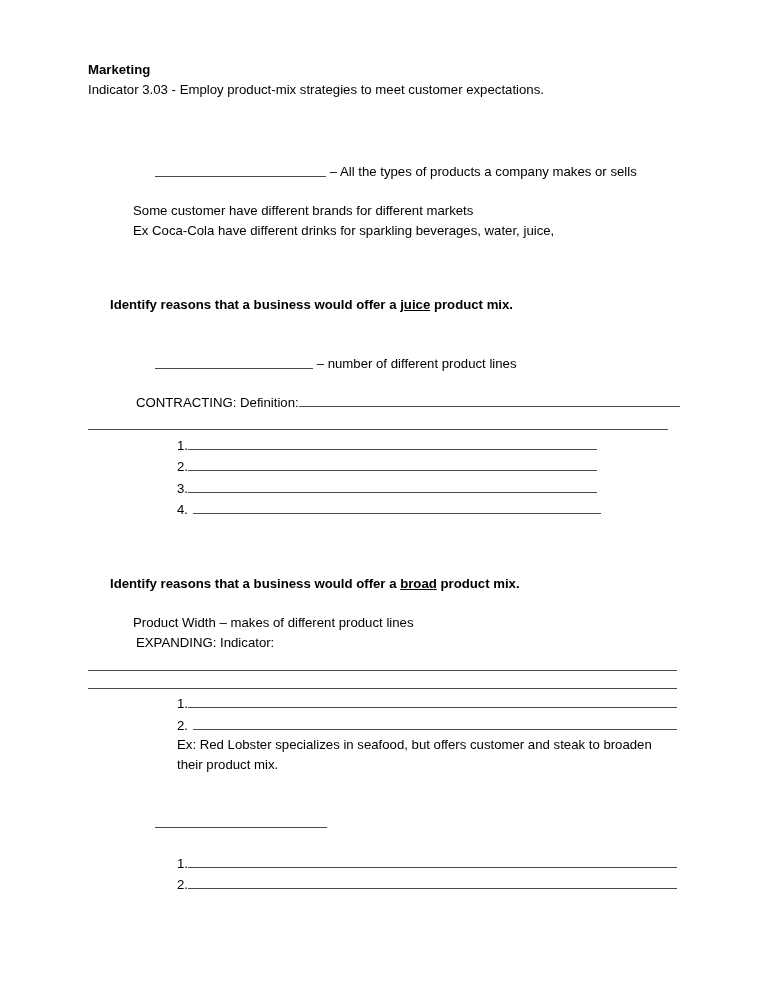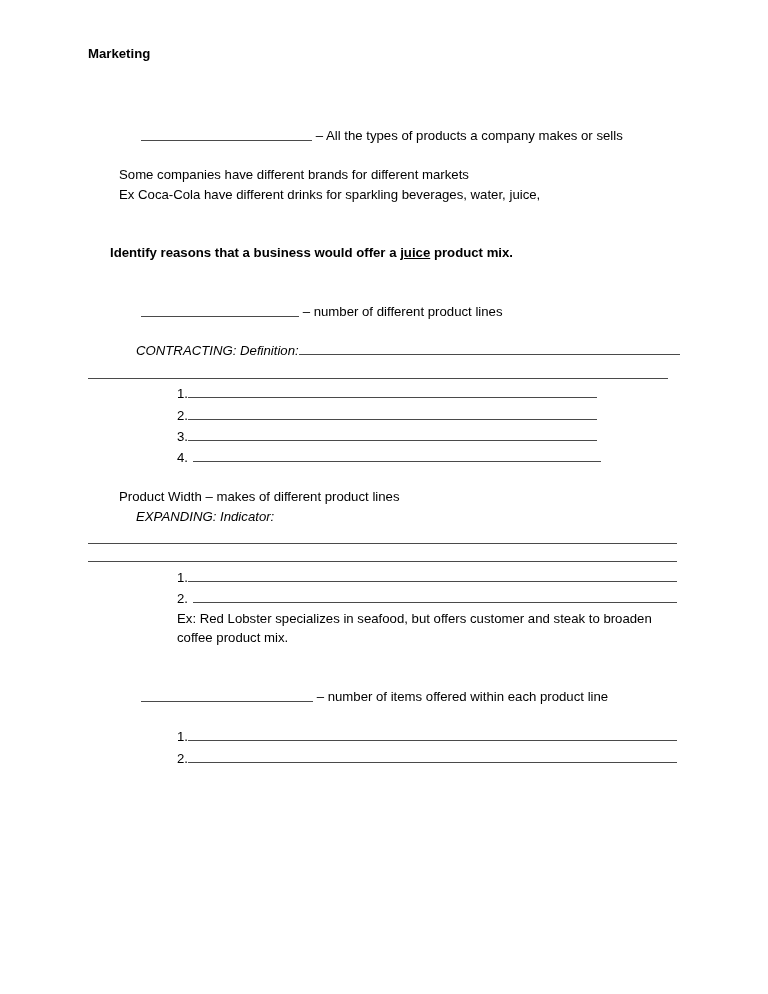--- a/index.html
+++ b/index.html
@@ -27,24 +27,24 @@
     left: 88px;
     top: 44px;
     width: 592px;
   }
 
   .line-row {
     font-size: 13.2px;
     line-height: 19.6px;
     white-space: pre-wrap;
   }
-  .bold { font-weight: bold; }
-  .italic { font-style: italic; }
+  .bold { font-weight: bold; margin-top: 16px; }
+  .italic { }
   .underline-word { text-decoration: underline; }
-  .ind-1  { margin-left: 31px; }   
+  .ind-1  { margin-left: 45px; }   
   .ind-2  { margin-left: 48px; }
   .ind-num { margin-left: 89px; }  
 
   .blank {
     display: inline-block;
     border-bottom: 1.4px solid #4a4a4a;
     vertical-align: baseline;
     height: 0.95em;
     margin-bottom: -1px;
   }
@@ -74,27 +74,28 @@
     margin-bottom: 1px;
   }
 </style>
 </head>
 <body>
 
 <div class="page">
   <div class="content">
 
     <div class="line-row bold">Marketing</div>
+    <div class="line-row">Indicator 3.03 - Employ product-mix strategies to meet customer expectations.</div>
 
     <div class="spacer-xl"></div>
 
     <div class="line-row ind-1">
       <span class="blank" style="width:171px;"></span><span> – All the types of products a company makes or sells</span>
     </div>
-    <div class="line-row ind-1">Some companies have different brands for different markets</div>
+    <div class="line-row ind-1">Some customer have different brands for different markets</div>
     <div class="line-row ind-1">Ex Coca-Cola have different drinks for sparkling beverages, water, juice,</div>
 
     <div class="spacer-md"></div>
 
     <div class="line-row bold">
       <span>Identify reasons that a business would offer a </span><span class="underline-word">juice</span><span> product mix.</span>
     </div>
     <div class="line-row ind-1">
       <span class="blank" style="width:158px;"></span><span> – number of different product lines</span>
     </div>
@@ -118,43 +119,46 @@
       <span class="num">3.</span>
       <span class="fill"></span>
     </div>
     <div class="hang ind-num" style="width:424px;">
       <span class="num">4.</span>
       <span class="fill" style="margin-left:5px;"></span>
     </div>
 
     <div class="spacer-md"></div>
 
+    <div class="line-row bold">
+      <span>Identify reasons that a business would offer a </span><span class="underline-word">broad</span><span> product mix.</span>
+    </div>
     <div class="line-row ind-1">Product Width – makes of different product lines</div>
     <div class="line-row ind-2 italic">EXPANDING: Indicator:</div>
     <div style="height:17px;"></div>
     <hr class="rule" style="width:589px;">
     <div style="height:17px;"></div>
     <hr class="rule" style="width:589px;">
     <div style="height:4px;"></div>
 
     <div class="hang ind-num" style="width:500px;">
       <span class="num">1.</span>
       <span class="fill"></span>
     </div>
     <div class="hang ind-num" style="width:500px;">
       <span class="num">2.</span>
       <span class="fill" style="margin-left:5px;"></span>
     </div>
     <div class="line-row ind-num">Ex: Red Lobster specializes in seafood, but offers customer and steak to broaden</div>
-    <div class="line-row ind-num">coffee product mix.</div>
+    <div class="line-row ind-num">their product mix.</div>
 
     <div class="spacer-md"></div>
 
     <div class="line-row ind-1">
-      <span class="blank" style="width:172px;"></span><span> – number of items offered within each product line</span>
+      <span class="blank" style="width:172px;"></span>
     </div>
     <div class="hang ind-num" style="width:500px;">
       <span class="num">1.</span>
       <span class="fill"></span>
     </div>
     <div class="hang ind-num" style="width:500px;">
       <span class="num">2.</span>
       <span class="fill"></span>
     </div>
 

